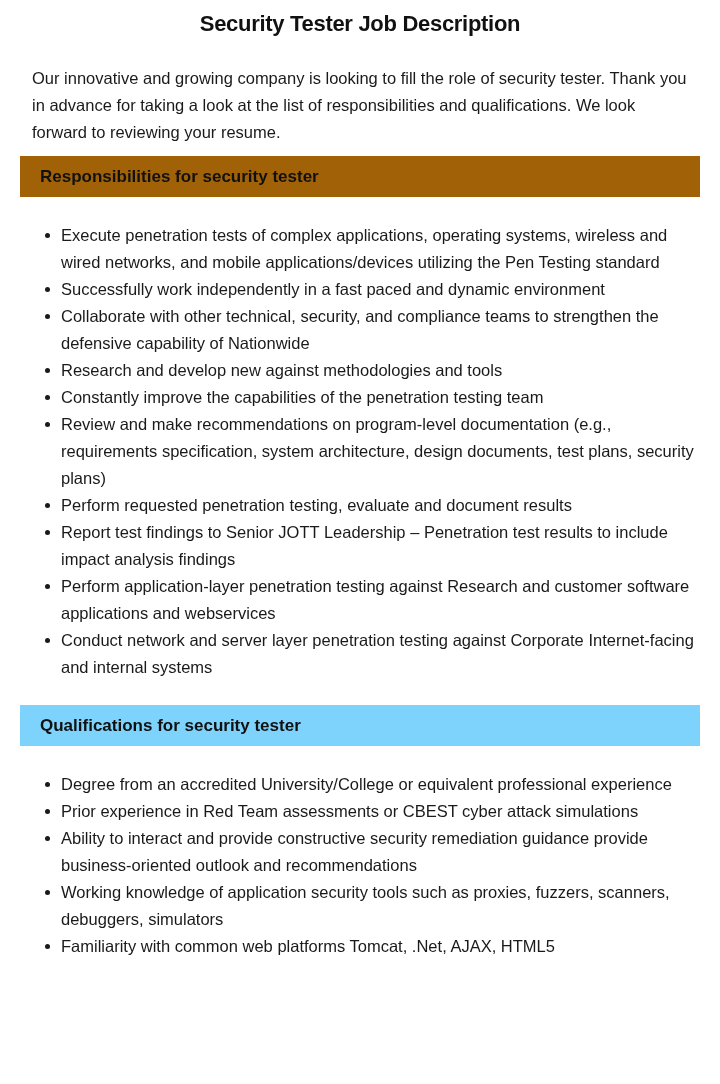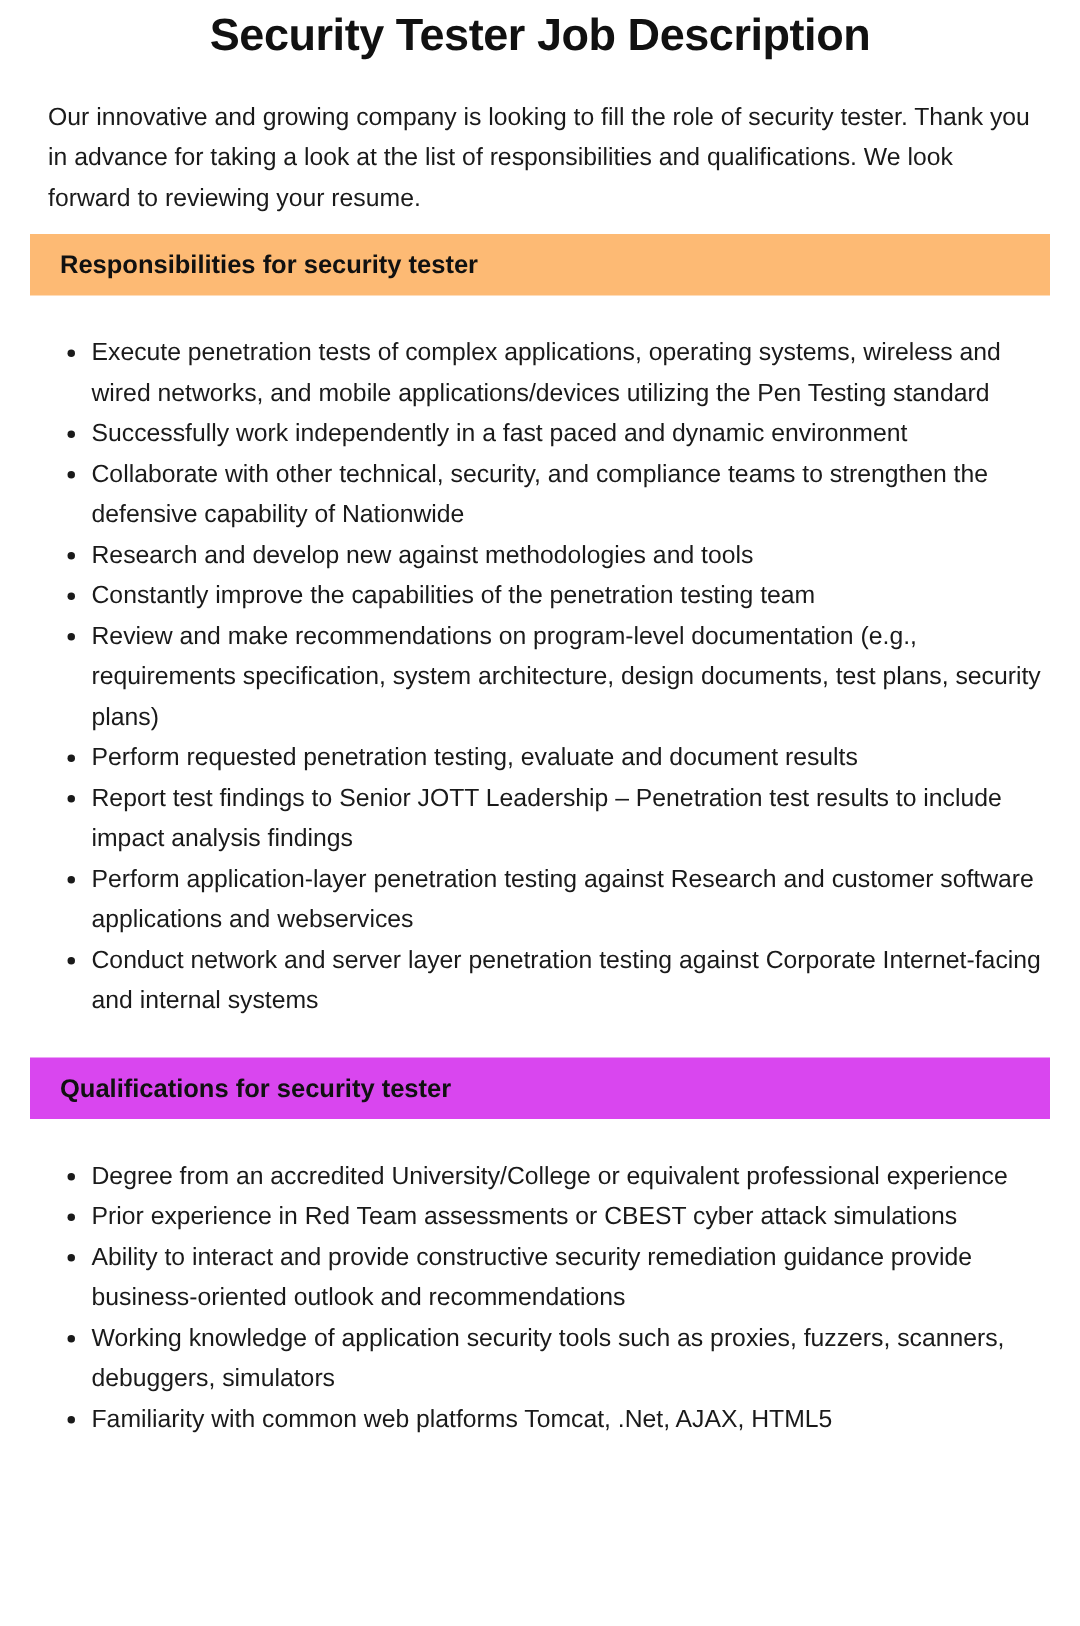--- a/index.html
+++ b/index.html
@@ -12,21 +12,21 @@
     min-height: 1084px;
     box-sizing: border-box;
     padding: 0 20px 30px 20px;
     font-family: "Liberation Sans", "DejaVu Sans", sans-serif;
     color: #1a1a1a;
     -webkit-font-smoothing: antialiased;
   }
   .page-title {
     margin: 0;
     padding-top: 7px;
-    font-size: 30px;
+    font-size: 22px;
     line-height: 34px;
     font-weight: 700;
     text-align: center;
     letter-spacing: -0.3px;
     color: #111111;
   }
   .intro {
     margin: 24px 0 0 12px;
     max-width: 662px;
     font-size: 16.5px;
@@ -72,39 +72,39 @@
 </head>
 <body style="color: rgb(26, 26, 26);">
 
 <main>
   <h1 class="page-title">Security Tester Job Description</h1>
 
   <p class="intro">Our innovative and growing company is looking to fill the role of security tester. Thank you in advance for taking a look at the list of responsibilities and qualifications. We look forward to reviewing your resume.</p>
 
   <div id="sections-container">
   <section class="job-section">
-    <div class="section-heading-bar" style="background: #fdba74;">
+    <div class="section-heading-bar" style="background: #a16207;">
       <h2 class="section-heading">Responsibilities for security tester</h2>
     </div>
     <ul class="section-items">
           <li>Execute penetration tests of complex applications, operating systems, wireless and wired networks, and mobile applications/devices utilizing the Pen Testing standard</li>
           <li>Successfully work independently in a fast paced and dynamic environment</li>
           <li>Collaborate with other technical, security, and compliance teams to strengthen the defensive capability of Nationwide</li>
           <li>Research and develop new against methodologies and tools</li>
           <li>Constantly improve the capabilities of the penetration testing team</li>
           <li>Review and make recommendations on program-level documentation (e.g., requirements specification, system architecture, design documents, test plans, security plans)</li>
           <li>Perform requested penetration testing, evaluate and document results</li>
           <li>Report test findings to Senior JOTT Leadership – Penetration test results to include impact analysis findings</li>
           <li>Perform application-layer penetration testing against Research and customer software applications and webservices</li>
           <li>Conduct network and server layer penetration testing against Corporate Internet-facing and internal systems</li>
         </ul>
   </section>
 
   <section class="job-section">
-    <div class="section-heading-bar" style="background: #d946ef;">
+    <div class="section-heading-bar" style="background: #7dd3fc;">
       <h2 class="section-heading">Qualifications for security tester</h2>
     </div>
     <ul class="section-items">
           <li>Degree from an accredited University/College or equivalent professional experience</li>
           <li>Prior experience in Red Team assessments or CBEST cyber attack simulations</li>
           <li>Ability to interact and provide constructive security remediation guidance provide business-oriented outlook and recommendations</li>
           <li>Working knowledge of application security tools such as proxies, fuzzers, scanners, debuggers, simulators</li>
           <li>Familiarity with common web platforms Tomcat, .Net, AJAX, HTML5</li>
         </ul>
   </section>

